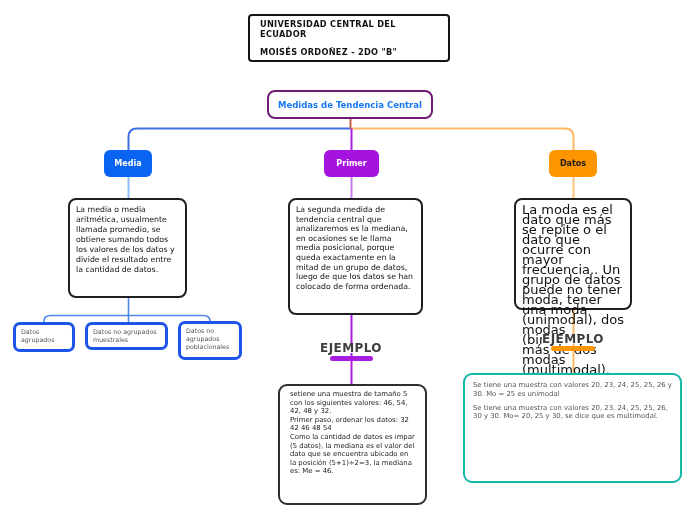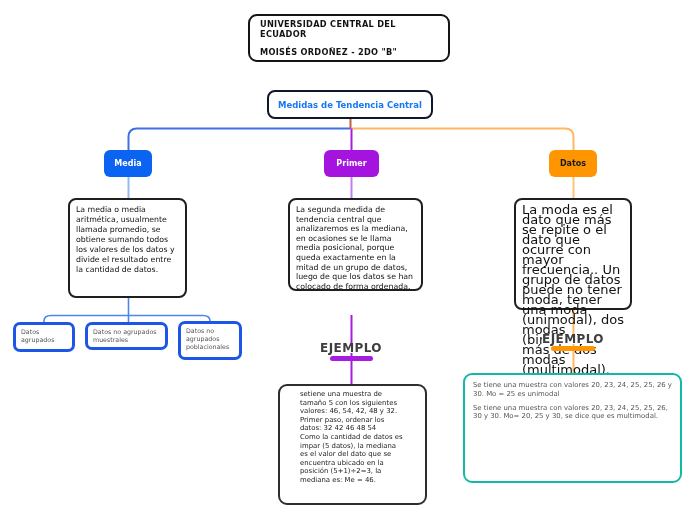--- a/index.html
+++ b/index.html
@@ -6,44 +6,44 @@
   .canvas{
     position:relative;width:696px;height:520px;background:#ffffff;overflow:hidden;
     font-family:"DejaVu Sans","Liberation Sans",sans-serif;
   }
   .canvas *{box-sizing:border-box;}
   svg.connectors{position:absolute;left:0;top:0;width:696px;height:520px;z-index:0;}
   .node{position:absolute;z-index:1;}
 
   .title-box{
     left:248px;top:14px;width:202px;height:48px;
-    border:2px solid #141414;border-radius:9px;background:#fff;
+    border:2px solid #141414;border-radius:4px;background:#fff;
     display:flex;flex-direction:column;justify-content:center;gap:8px;
     padding:6px 10px;font-size:8.2px;font-weight:bold;color:#141414;letter-spacing:.3px;
   }
   .root-node{
     left:267px;top:90px;width:166px;height:29px;
-    border:2px solid #0f172a;border-radius:8px;background:#fff;
+    border:2px solid #701a75;border-radius:8px;background:#fff;
     display:flex;align-items:center;justify-content:center;
     font-size:8.5px;font-weight:bold;color:#1778f2;
   }
   .branch{
     height:27px;border-radius:6px;display:flex;align-items:center;justify-content:center;
     font-size:8px;font-weight:bold;color:#fff;
   }
   .branch.media{left:104px;top:150px;width:48px;background:#0b63f2;}
   .branch.mediana{left:324px;top:150px;width:55px;background:#a414de;}
   .branch.moda{left:549px;top:150px;width:48px;background:#ff9500;color:#1a1a1a;}
 
   .desc{
     border:2px solid #1f1f1f;border-radius:8px;background:#fff;
     font-weight:normal;color:#111;padding:5px 6px;
   }
   .desc.media{left:68px;top:198px;width:119px;height:100px;font-size:7.8px;line-height:10px;}
-  .desc.mediana{left:288px;top:198px;width:135px;height:93px;font-size:7.8px;line-height:9.6px;}
+  .desc.mediana{left:288px;top:198px;width:135px;height:117px;font-size:7.8px;line-height:9.6px;}
   .desc.moda{left:514px;top:198px;width:118px;height:112px;font-size:13px;line-height:10px;}
 
   .child{
     border:3px solid #1d55e8;border-radius:7px;background:#fff;
     font-size:6.3px;line-height:8.2px;color:#555;padding:3px 5px;
   }
   .child.c1{left:13px;top:322px;width:62px;height:30px;}
   .child.c2{left:85px;top:322px;width:83px;height:28px;}
   .child.c3{left:178px;top:321px;width:64px;height:39px;}
 
@@ -56,21 +56,21 @@
   .ejemplo-bar{border-radius:2.5px;height:5px;}
   .ejemplo-bar.mediana{left:330px;top:356px;width:43px;background:#a81ce0;}
   .ejemplo-bar.moda{left:551px;top:346px;width:44px;background:#ff9500;}
 
   .example{
     background:#fff;border-radius:9px;font-size:6.9px;
   }
   .example.mediana{
     left:278px;top:384px;width:149px;height:121px;
     border:2px solid #2e2e2e;color:#222;line-height:8.6px;
-    padding:4px 20px;white-space:pre-line;
+    padding:4px 10px;white-space:pre-line;
   }
   .example.moda{
     left:463px;top:373px;width:219px;height:110px;
     border:2px solid #14b8a6;color:#555;line-height:8.8px;padding:2px 8px;
   }
   .example.moda p{margin:4px 0 5px 0;}
 </style>
 </head>
 <body>
 

